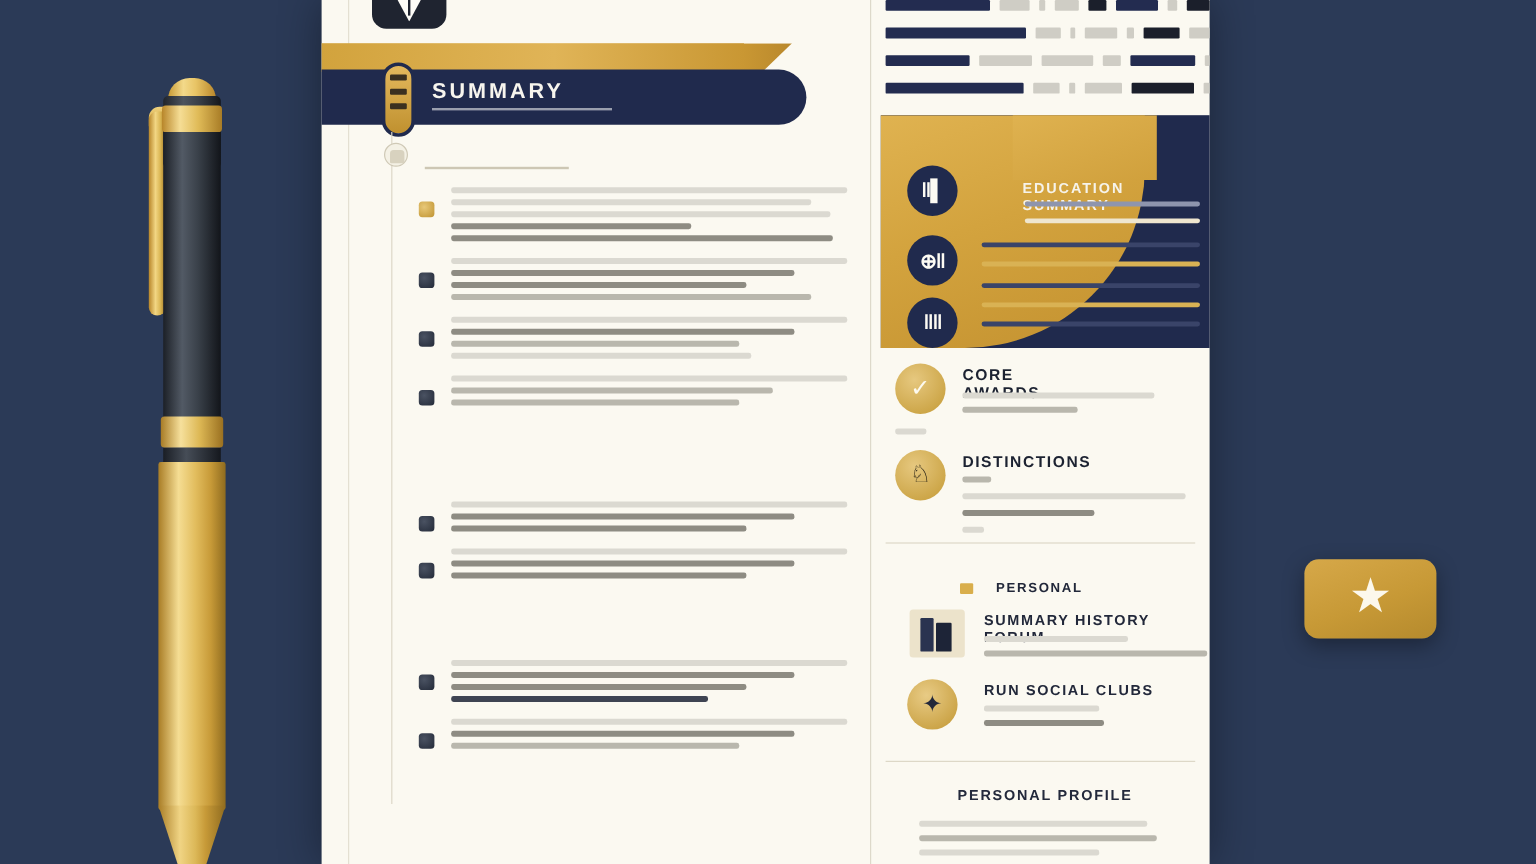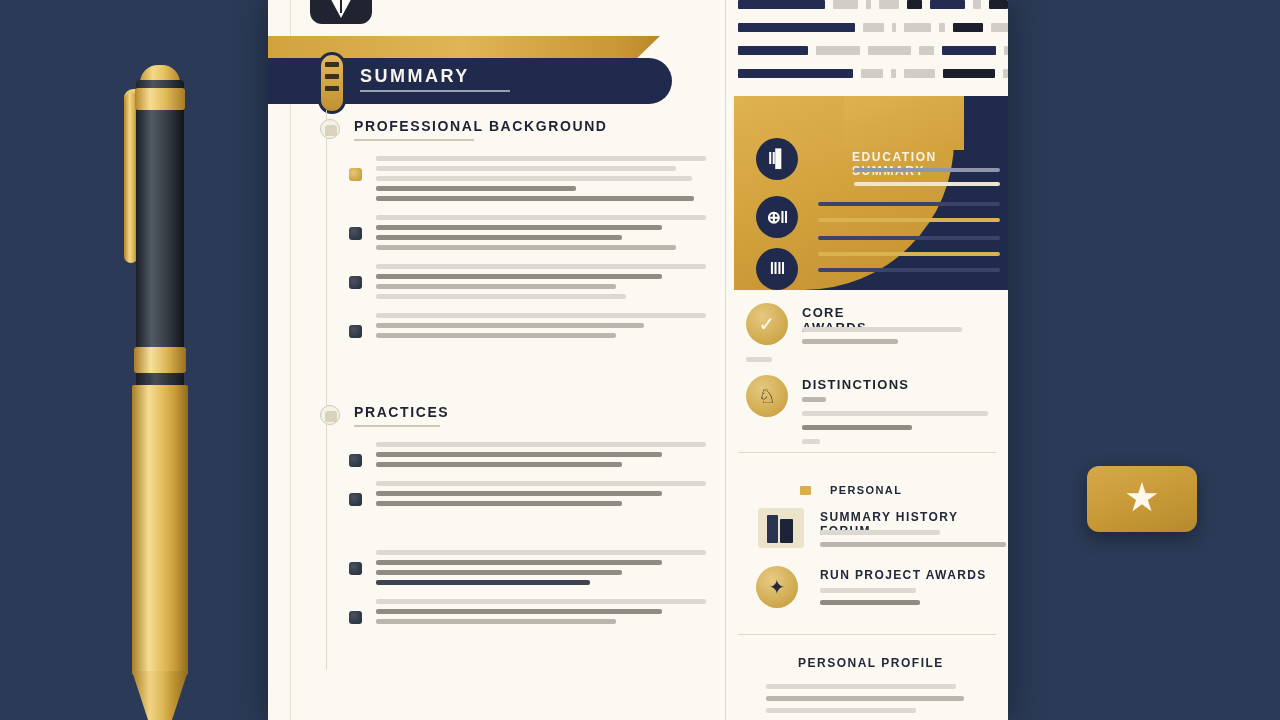--- a/index.html
+++ b/index.html
@@ -307,21 +307,20 @@
     <div class="banner-title">SUMMARY</div>
     <div class="banner-underline"></div>
   </div>
 
   <div class="rail"></div>
 
   <div id="sections-host">
       <div class="sec" style="top: 118px;">
         <div class="sec-head">
           <span class="sec-dot"></span>
-          <span class="sec-title">PROFESSIONAL BACKGROUND</span>
           <span class="sec-rule" style="width:120px"></span>
         </div>
         <div class="entry" style="margin-top: 14px;">
           <span class="entry-ic gold"></span>
           <div class="lines">
             <div class="ln lt" style="width: 330px;"></div>
             <div class="ln lt" style="width: 300px;"></div>
             <div class="ln lt" style="width: 316px;"></div>
             <div class="ln dk" style="width: 200px;"></div>
             <div class="ln dk" style="width: 318px;"></div>
@@ -348,25 +347,20 @@
         <div class="entry" style="margin-top: 14px;">
           <span class="entry-ic dark"></span>
           <div class="lines">
             <div class="ln lt" style="width: 330px;"></div>
             <div class="ln md" style="width: 268px;"></div>
             <div class="ln md" style="width: 240px;"></div>
           </div>
         </div>
       </div>
       <div class="sec" style="top: 404px;">
-        <div class="sec-head">
-          <span class="sec-dot"></span>
-          <span class="sec-title">PRACTICES</span>
-          <span class="sec-rule" style="width:86px"></span>
-        </div>
         <div class="entry" style="margin-top: 14px;">
           <span class="entry-ic dark"></span>
           <div class="lines">
             <div class="ln lt" style="width: 330px;"></div>
             <div class="ln dk" style="width: 286px;"></div>
             <div class="ln dk" style="width: 246px;"></div>
           </div>
         </div>
         <div class="entry" style="margin-top: 14px;">
           <span class="entry-ic dark"></span>
@@ -481,21 +475,21 @@
   <div class="sm-label" style="left:562px;top:484px">PERSONAL</div>
 
   <div class="book-ic" style="left:490px;top:508px"></div>
   <div class="sm-label" style="left:552px;top:510px;font-size:12px">SUMMARY HISTORY FORUM</div>
   <div class="ln lt" style="position:absolute;left:552px;top:530px;width:120px"></div>
   <div class="ln md" style="position:absolute;left:552px;top:542px;width:186px"></div>
 
   <div class="star-ic" style="left:488px;top:566px">
     <span class="star-glyph">✦</span>
   </div>
-  <div class="sm-label" style="left:552px;top:568px;font-size:12px">RUN PROJECT AWARDS</div>
+  <div class="sm-label" style="left:552px;top:568px;font-size:12px">RUN SOCIAL CLUBS</div>
   <div class="ln lt" style="position:absolute;left:552px;top:588px;width:96px"></div>
   <div class="ln dk" style="position:absolute;left:552px;top:600px;width:100px"></div>
 
   <div class="hr-soft" style="top:634px;width:258px"></div>
 
   <div class="foot-h" style="top:656px">PERSONAL PROFILE</div>
   <div class="ln lt" style="position:absolute;left:498px;top:684px;width:190px"></div>
   <div class="ln md" style="position:absolute;left:498px;top:696px;width:198px"></div>
   <div class="ln lt" style="position:absolute;left:498px;top:708px;width:150px"></div>
 </div>

